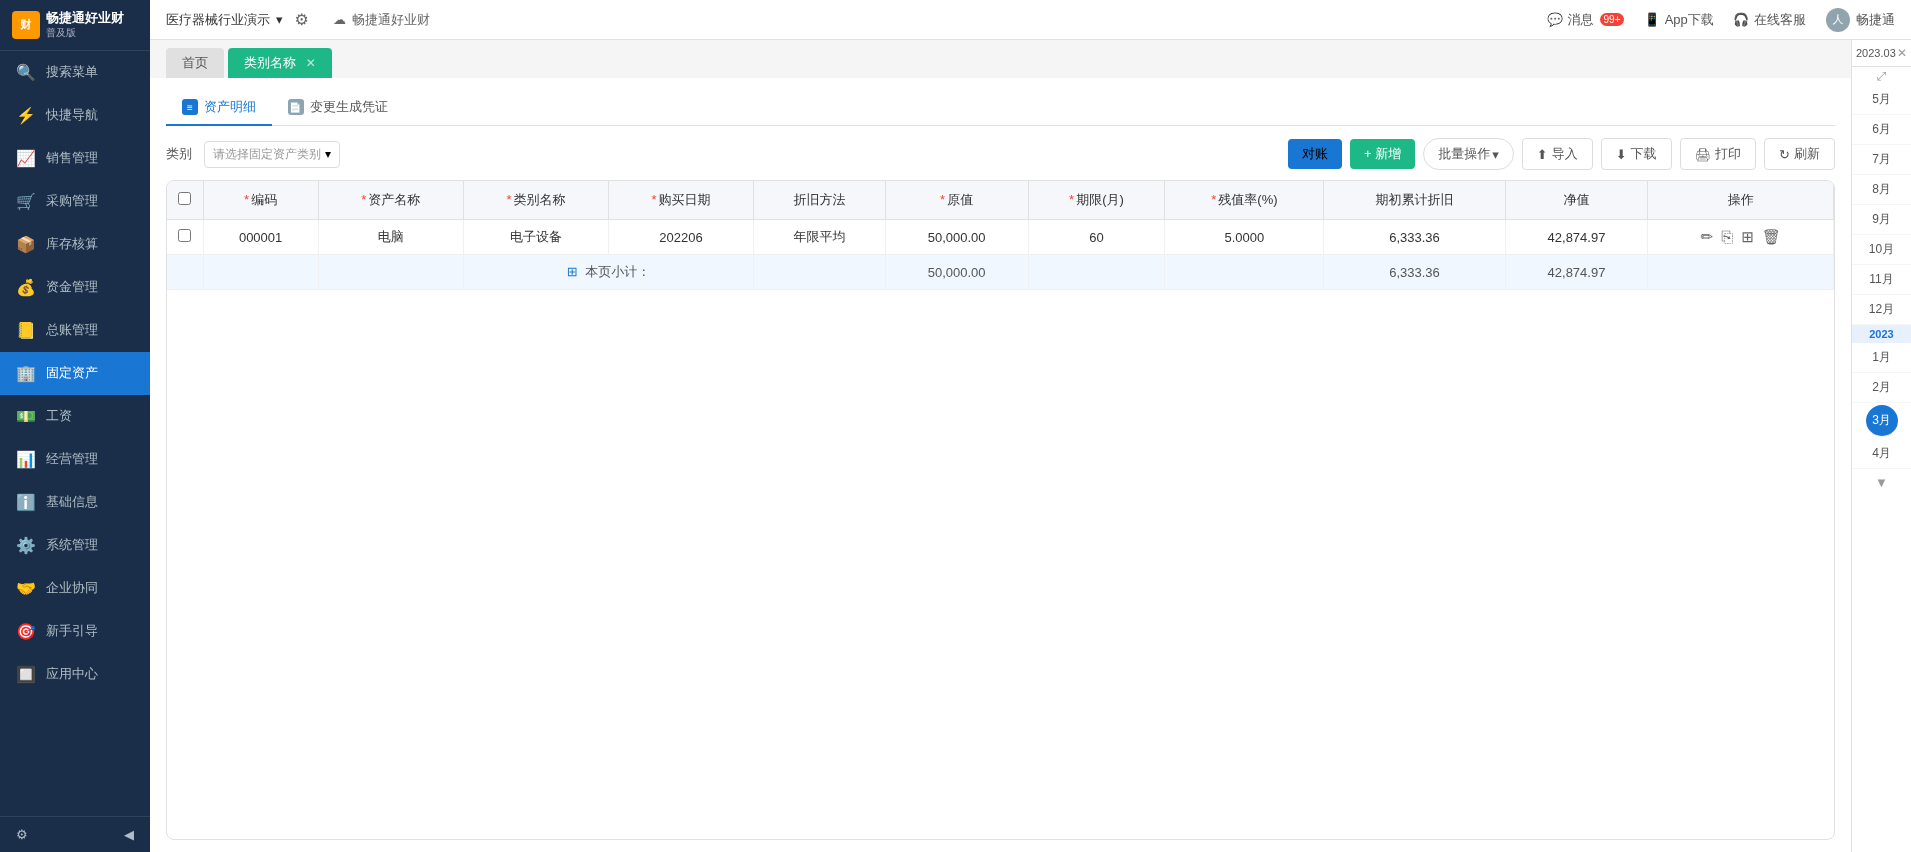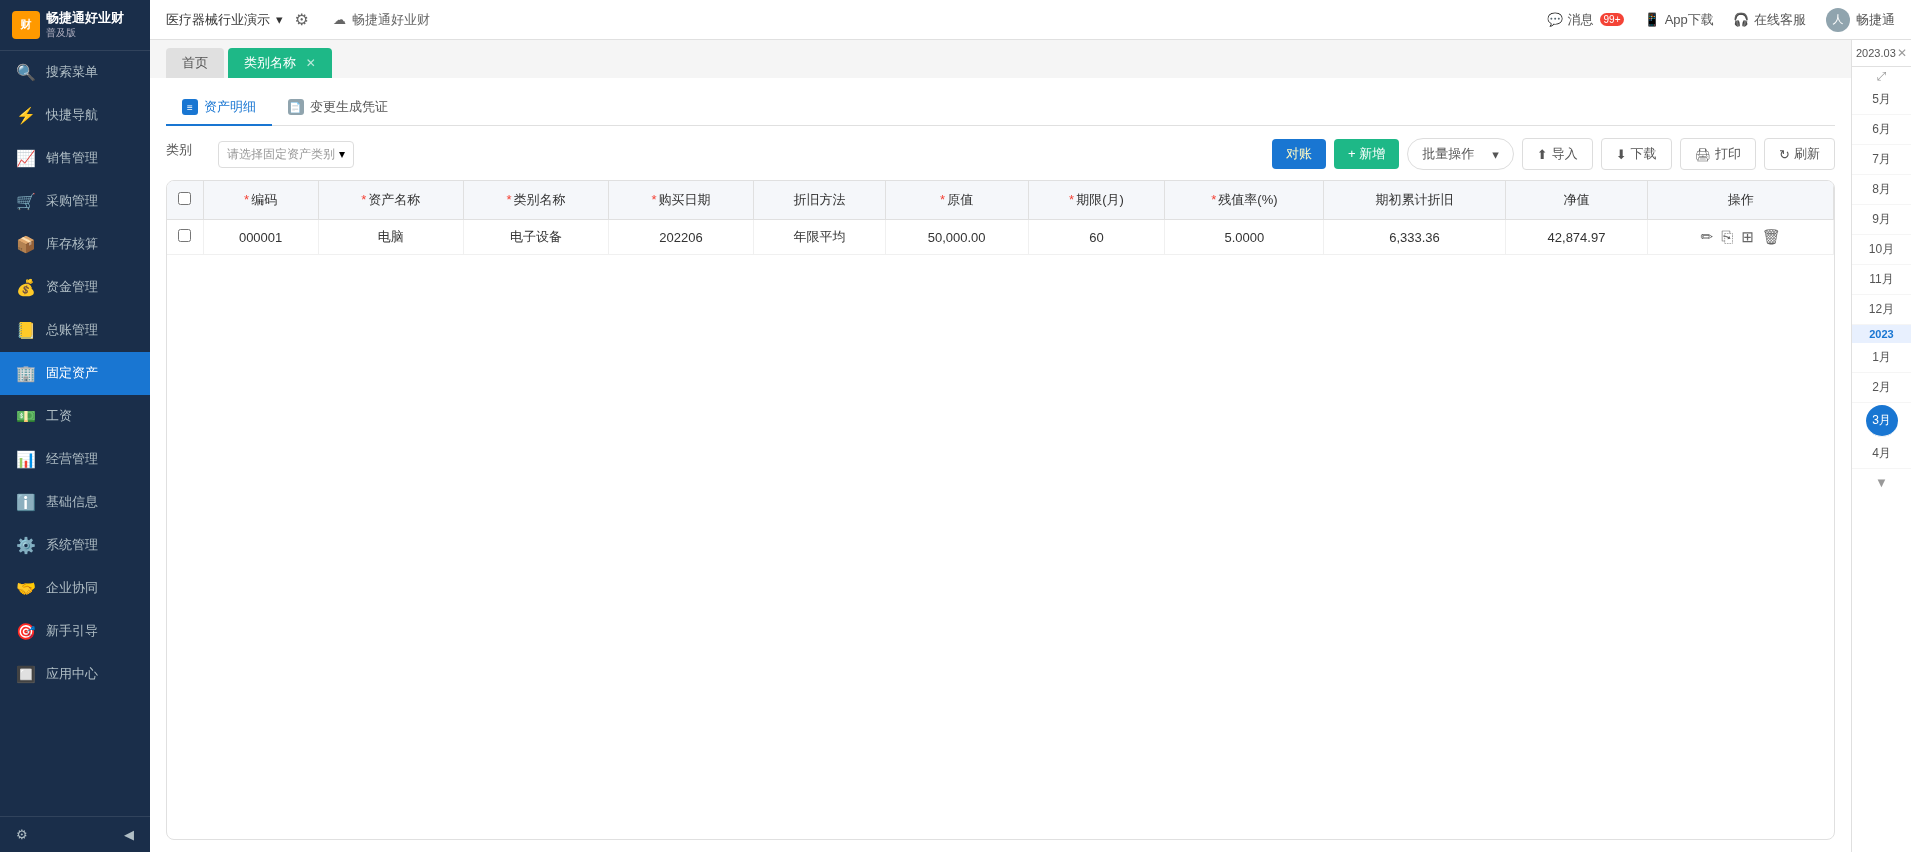--- a/index.html
+++ b/index.html
@@ -180,21 +180,21 @@
       border-bottom-color: #1976d2;
     }
     .sub-tab-icon {
       width: 16px; height: 16px;
       border-radius: 3px;
       display: flex; align-items: center; justify-content: center;
       font-size: 10px;
     }
     .sub-tab.active .sub-tab-icon { background: #1976d2; color: white; }
     .sub-tab:not(.active) .sub-tab-icon { background: #90a4ae; color: white; }
-    .toolbar-left { display: flex; gap: 26px; flex: 1; font-family: Liberation Serif, serif; }
+    .toolbar-left { display: flex; align-items: center; gap: 12px; flex: 1; font-family: Liberation Serif, serif; }
     .toolbar-right { display: flex; align-items: center; gap: 8px; }
 
     .filter-label { font-size: 13px; color: #555; }
     .filter-select {
       display: flex; align-items: center; gap: 4px;
       border: 1px solid #ddd; border-radius: 4px;
       padding: 4px 8px; cursor: pointer; font-size: 12px;
       background: white; min-width: 80px;
     }
 
@@ -202,22 +202,22 @@
       display: flex; align-items: center; gap: 4px;
       padding: 6px 14px;
       border-radius: 4px;
       cursor: pointer;
       font-size: 13px;
       border: none;
       white-space: nowrap;
     }
     .btn-primary { background: #1eb887; color: white; }
     .btn-outline { background: white; color: #555; border: 1px solid #ddd; }
-    .btn-blue { background: #1976d2; color: #fef9c3; }
-    .btn-dropdown { display: flex; align-items: center; gap: 18px; border-radius: 16px; }
+    .btn-blue { background: #1976d2; color: #000000; }
+    .btn-dropdown { display: flex; align-items: center; gap: 2px; border-radius: 16px; }
 
     
     .table-wrapper {
       flex: 1;
       overflow: auto;
       border: 1px solid #e0e0e0;
       border-radius: 8px;
     }
     table {
       width: 100%;
@@ -526,20 +526,36 @@
                 <td>42,874.97</td>
                 <td>
                   <div class="action-btns">
                     <span class="action-btn" title="编辑">✏</span>
                     <span class="action-btn" title="复制">⎘</span>
                     <span class="action-btn" title="更多">⊞</span>
                     <span class="action-btn" title="删除">🗑</span>
                   </div>
                 </td>
               </tr>
+              <tr class="subtotal-row">
+                <td></td>
+                <td></td>
+                <td></td>
+                <td colspan="2">
+                  <span style="color:#1976d2; margin-right:4px;">⊞</span>
+                  <span>本页小计：</span>
+                </td>
+                <td></td>
+                <td>50,000.00</td>
+                <td></td>
+                <td></td>
+                <td>6,333.36</td>
+                <td>42,874.97</td>
+                <td></td>
+              </tr>
             </tbody>
           </table>
         </div>
 
       </div>
     </div>
 
     <div class="right-panel">
       <div class="right-panel-header">
         <span style="font-size:11px; color:#555;">2023.03</span>

